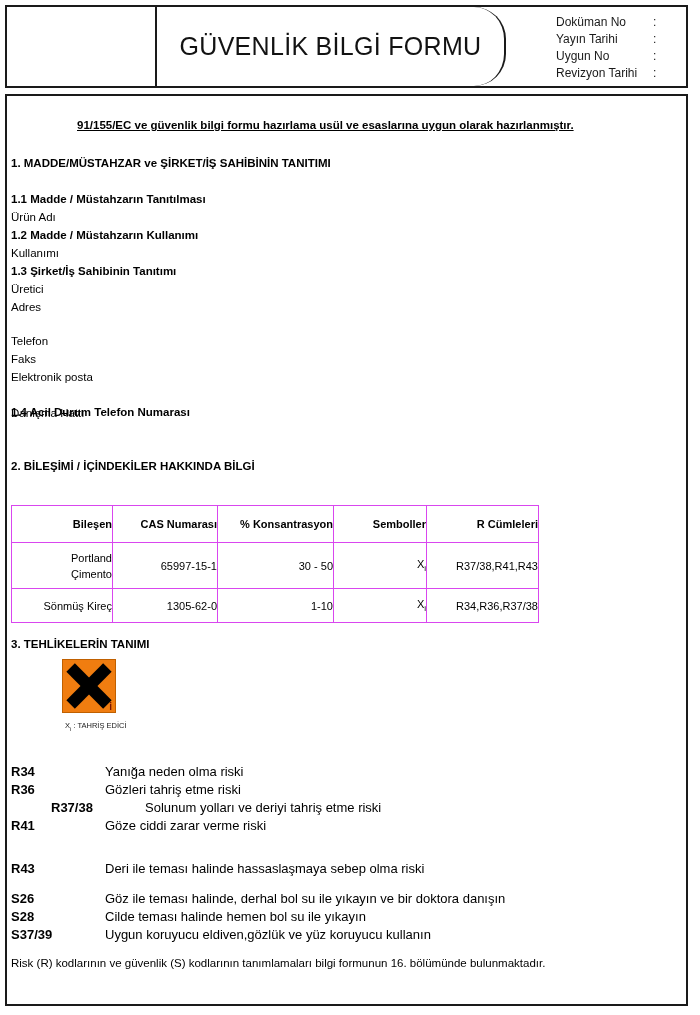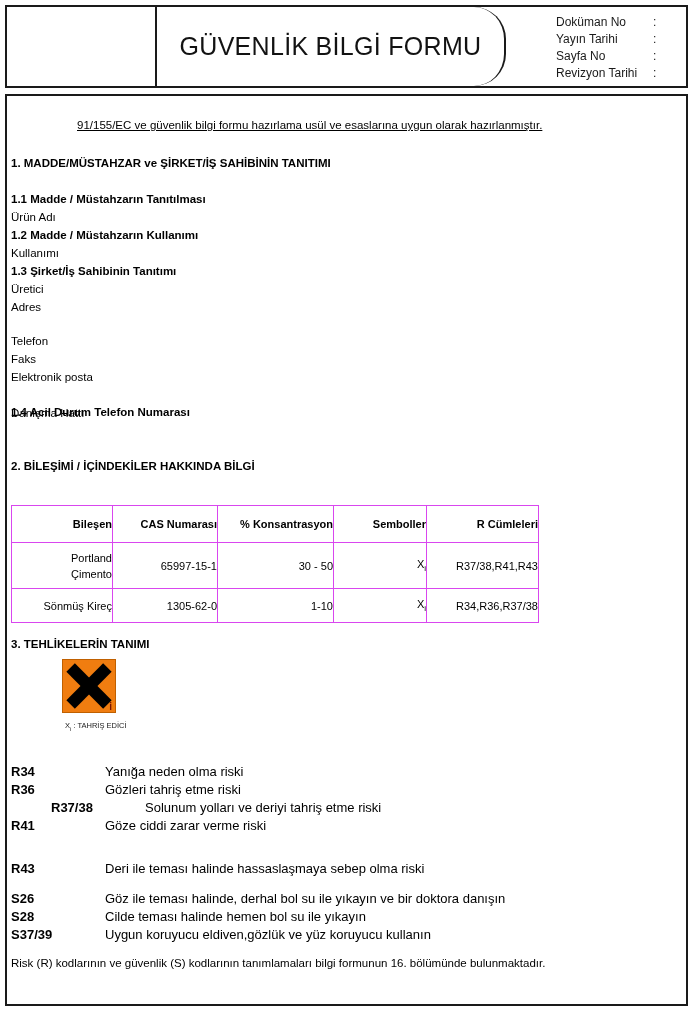--- a/index.html
+++ b/index.html
@@ -77,21 +77,21 @@
     height: 912px;
     border: 2px solid #1a1a1a;
     box-sizing: border-box;
   }
 
   .intro-line {
     position: absolute;
     left: 70px;
     top: 23px;
     font-size: 11.5px;
-    font-weight: normal;
+    font-weight: bold;
     text-decoration: underline;
     white-space: nowrap;
   }
 
   .sec-head {
     position: absolute;
     left: 4px;
     font-size: 11.5px;
     font-weight: bold;
     white-space: nowrap;
@@ -228,21 +228,21 @@
         <span class="lbl">Doküman No</span>
         <span class="colon">:</span>
         <span class="val"></span>
       </div>
       <div class="info-row">
         <span class="lbl">Yayın Tarihi</span>
         <span class="colon">:</span>
         <span class="val"></span>
       </div>
       <div class="info-row">
-        <span class="lbl">Sayfa No</span>
+        <span class="lbl">Uygun No</span>
         <span class="colon">:</span>
         <span class="val"></span>
       </div>
       <div class="info-row">
         <span class="lbl">Revizyon Tarihi</span>
         <span class="colon">:</span>
         <span class="val"></span>
       </div>
     </div>
   </div>

